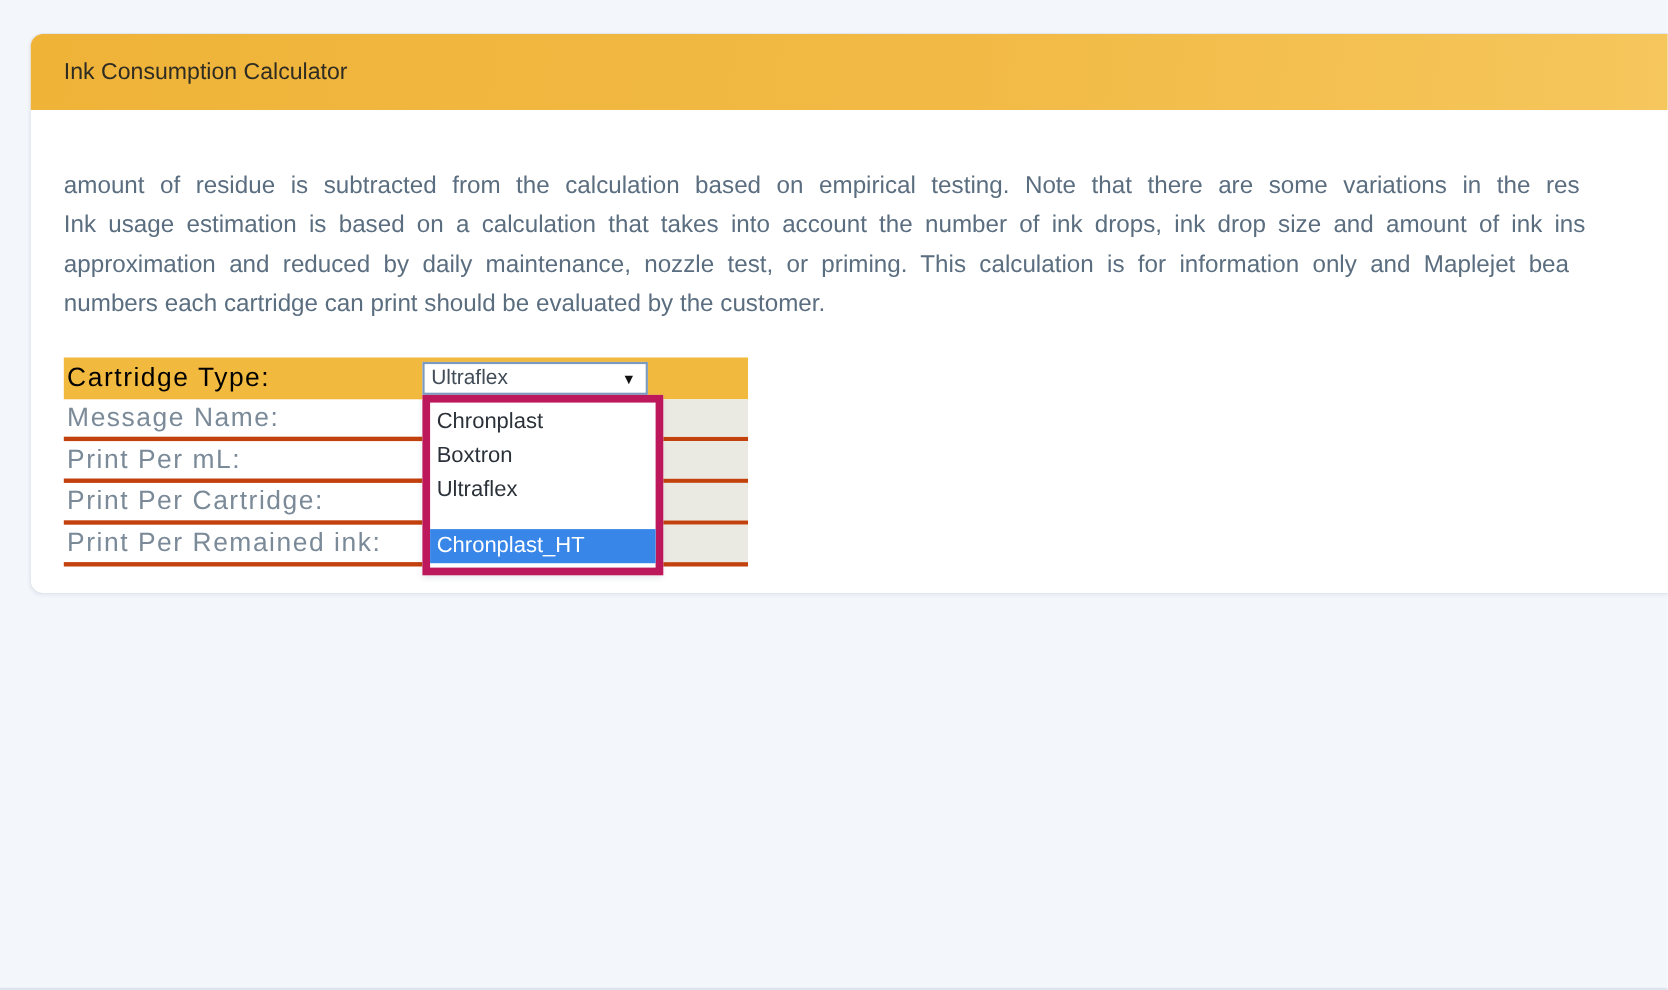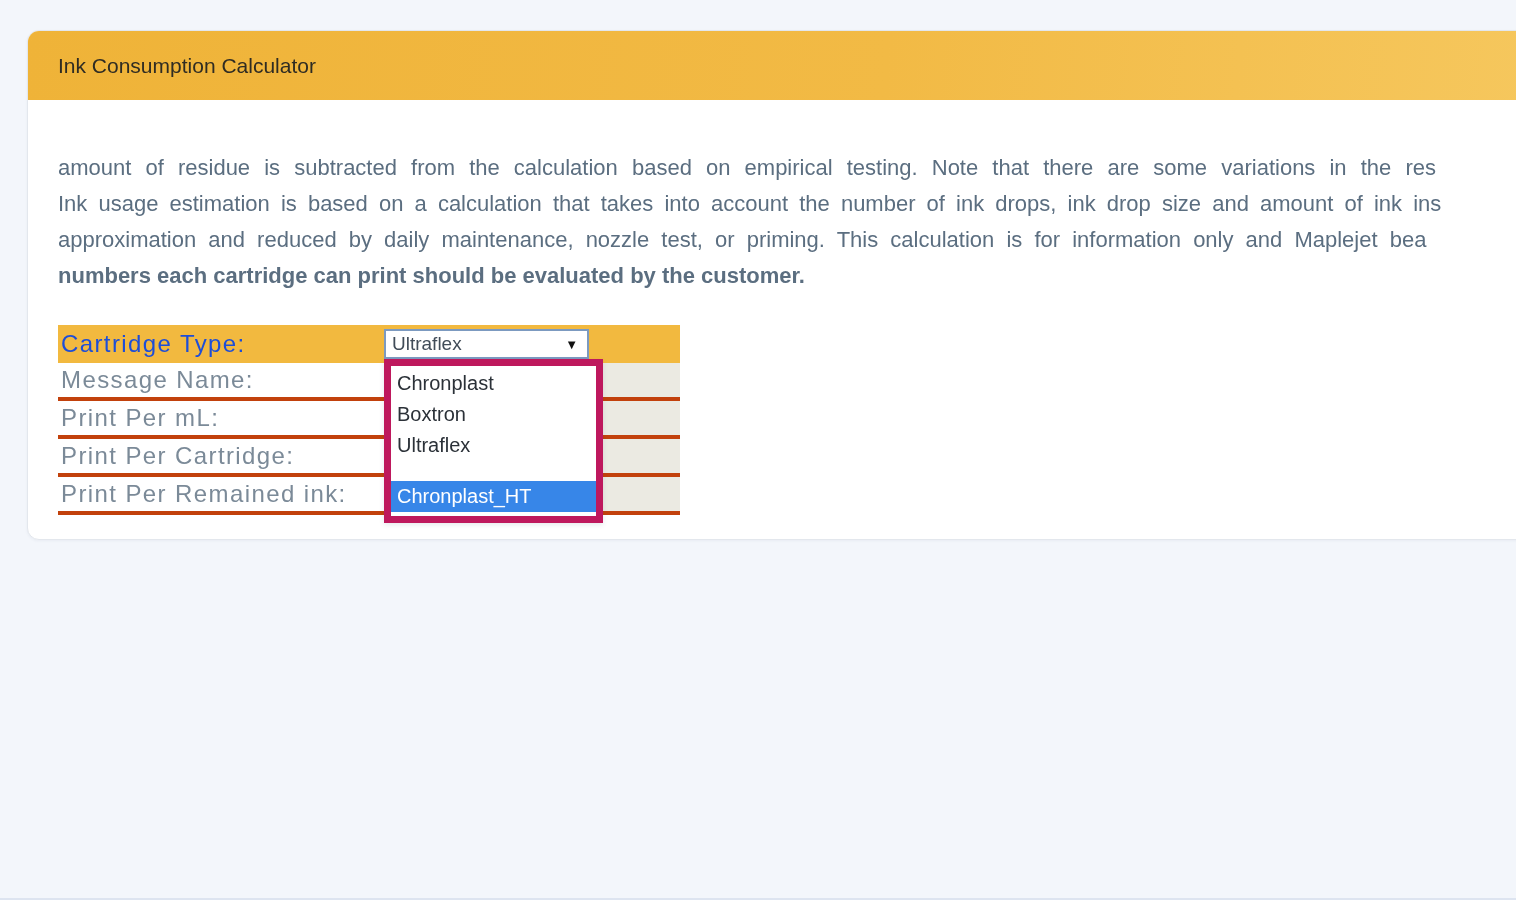--- a/index.html
+++ b/index.html
@@ -44,21 +44,21 @@
     font-size: 22px;
     line-height: 36px;
     color: #5b6e80;
     white-space: nowrap;
     overflow: hidden;
     width: 1459px;
   }
   .dl1 { word-spacing: 5px; }
   .dl2 { word-spacing: 8px; }
   .dl3 { word-spacing: 6px; }
-  .dl4 { word-spacing: 0; font-weight: bold; }
+  .dl4 { word-spacing: 0; }
 
   
   .form-table {
     position: relative;
     margin-top: 31px;
     width: 622px;
   }
   .row {
     display: flex;
     align-items: center;
@@ -76,21 +76,21 @@
   .cell-label {
     width: 326px;
     box-sizing: border-box;
     padding-left: 3px;
     font-size: 24px;
     letter-spacing: 1.4px;
     color: #7b8a98;
     white-space: nowrap;
     overflow: hidden;
   }
-  .row-head .cell-label { color: #1d4ed8; }
+  .row-head .cell-label { color: #000000; }
   .cell-value {
     width: 296px;
     height: 100%;
     box-sizing: border-box;
     display: flex;
     align-items: center;
   }
   .row-plain .cell-value { background: #ebeae2; }
   .value-text {
     font-size: 20px;

